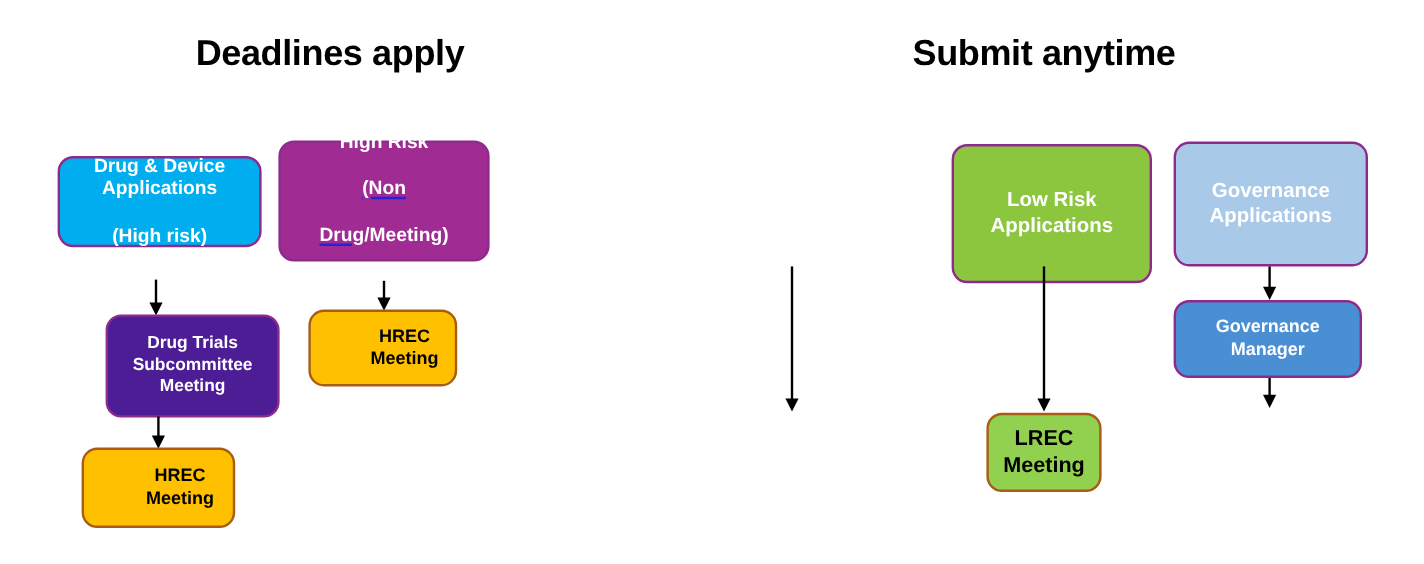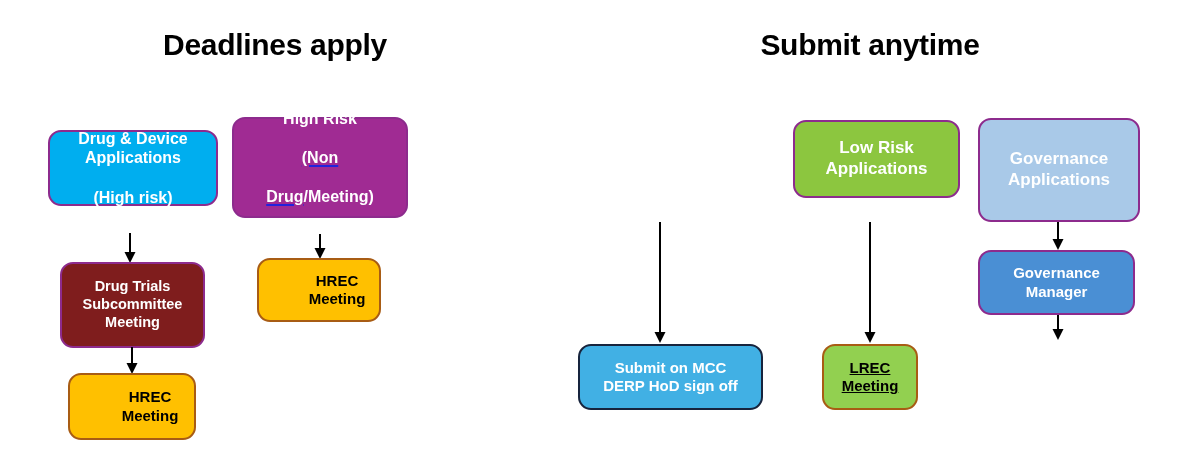--- a/index.html
+++ b/index.html
@@ -55,24 +55,25 @@
     color: #ffffff;
     font-size: 16px;
   }
   .n-high-risk {
     background: #A02B93;
     border: 2.5px solid #8D2B8D;
     color: #ffffff;
     font-size: 16px;
   }
   .n-drug-trials {
-    background: #7f1d1d;
+    background: #4c1d95;
     border: 2.5px solid #8D2B8D;
     color: #ffffff;
     font-size: 14.5px;
+    margin-left: 28px;
   }
   .n-hrec {
     background: #FFC000;
     border: 2.5px solid #A85C14;
     color: #000000;
     font-size: 15px;
     padding-left: 40px;
   }
   .n-minimal {
     background: #1A5A79;
@@ -95,22 +96,21 @@
   .n-submit-mcc {
     background: #41B0E4;
     border: 2.5px solid #17243D;
     color: #ffffff;
     font-size: 15px;
   }
   .n-lrec {
     background: #92D050;
     border: 2.5px solid #A85C14;
     color: #000000;
-    font-size: 15px;
-    text-decoration: underline;
+    font-size: 18px;
   }
   .n-gov-manager {
     background: #4A8FD4;
     border: 2.5px solid #8D2B8D;
     color: #ffffff;
     font-size: 15px;
   }
   .n-director {
     background: #215C9C;
     border: 2.5px solid #8D2B8D;
@@ -188,26 +188,22 @@
   </div>
 
 
   <div class="connector" style="left:648px; top:222px;">
     <svg width="24" height="122" viewBox="0 0 24 122">
       <line x1="12" y1="0" x2="12" y2="113" stroke="#000000" stroke-width="2"></line>
       <polygon points="12,121 6.5,110 17.5,110" fill="#000000"></polygon>
     </svg>
   </div>
 
-  <div class="node n-submit-mcc" style="left:578px; top:344px; width:185px; height:66px;">
-    <span class="label">Submit on MCC
-DERP HoD sign off</span>
-  </div>
-
-  <div class="node n-lowrisk" style="left:793px; top:120px; width:167px; height:78px;">
+
+  <div class="node n-lowrisk" style="left:793px; top:120px; width:167px; height:116px;">
     <span class="label">Low Risk
 Applications</span>
   </div>
 
   <div class="connector" style="left:858px; top:222px;">
     <svg width="24" height="122" viewBox="0 0 24 122">
       <line x1="12" y1="0" x2="12" y2="113" stroke="#000000" stroke-width="2"></line>
       <polygon points="12,121 6.5,110 17.5,110" fill="#000000"></polygon>
     </svg>
   </div>

